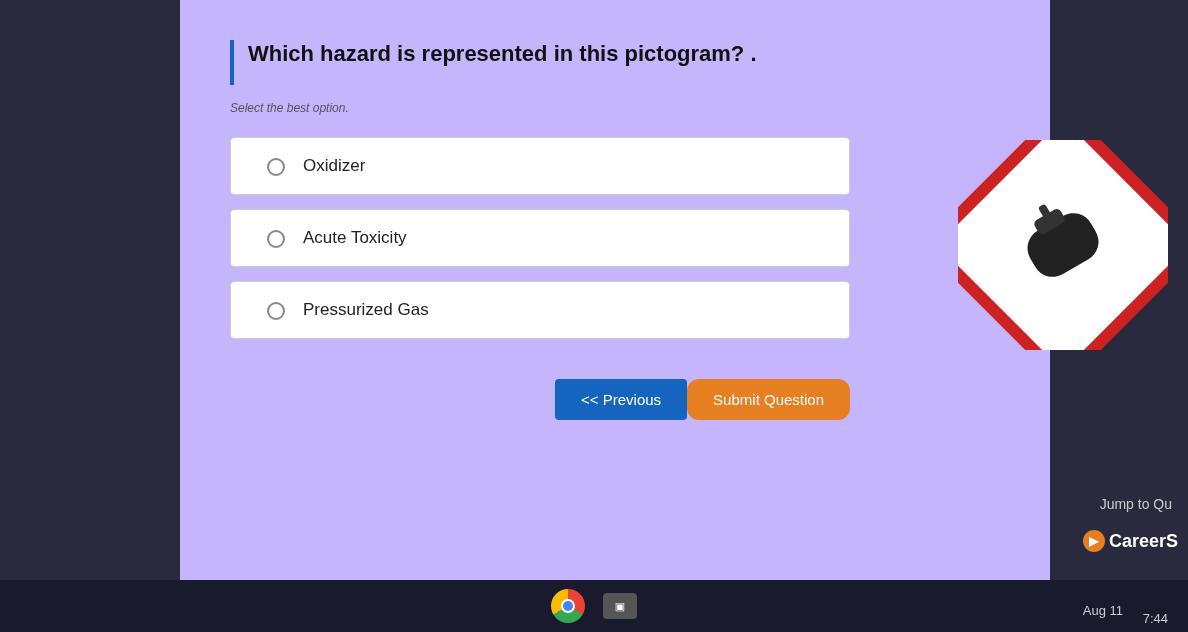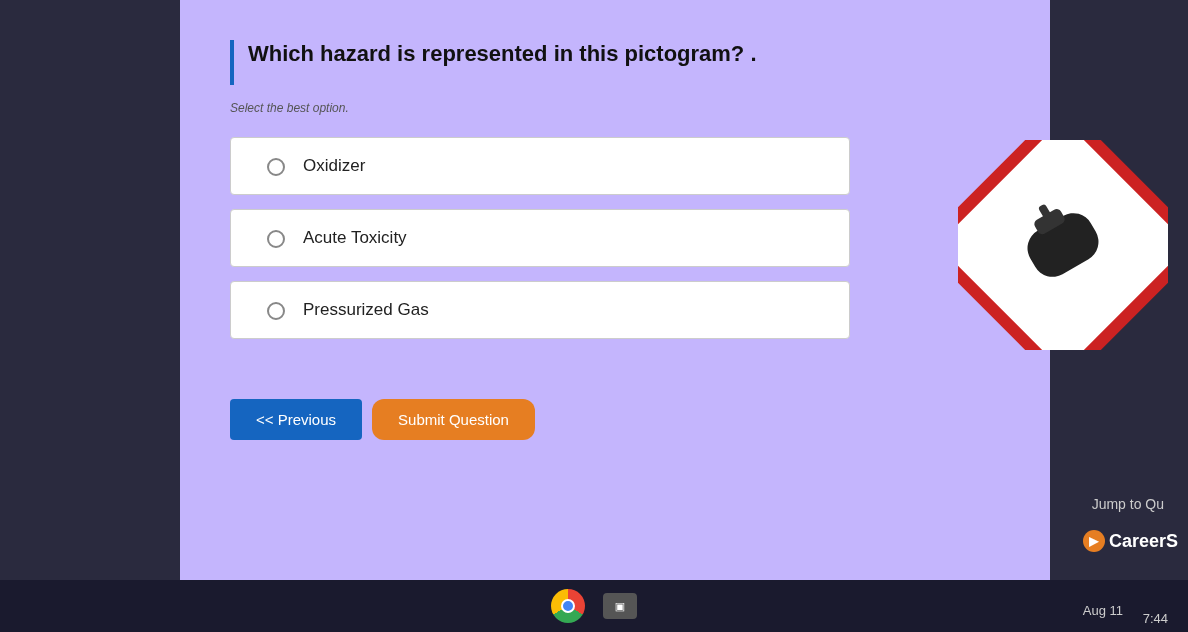--- a/index.html
+++ b/index.html
@@ -71,23 +71,22 @@
       margin-right: 18px;
       flex-shrink: 0;
       background: #fff;
     }
     .option-text {
       font-size: 17px;
       color: #222;
     }
     .buttons-row {
       display: flex;
-      gap: 10px;
-      margin-top: 60px;
-      justify-content: flex-start;
+      margin-top: 40px;
+      justify-content: flex-end;
       width: 620px;
     }
     .btn-previous {
       background: #1565c0;
       color: #fff;
       border: none;
       padding: 12px 26px;
       font-size: 15px;
       border-radius: 4px;
       cursor: pointer;
@@ -113,21 +112,21 @@
       position: absolute;
       top: 10px;
       left: 10px;
       width: 210px;
       height: 210px;
     }
     
     .jump-text {
       position: absolute;
       bottom: 120px;
-      right: 24px;
+      right: 16px;
       color: #ccc;
       font-size: 14px;
     }
     
     .careers-logo {
       position: absolute;
       bottom: 80px;
       right: 10px;
       color: #fff;
       font-size: 18px;

